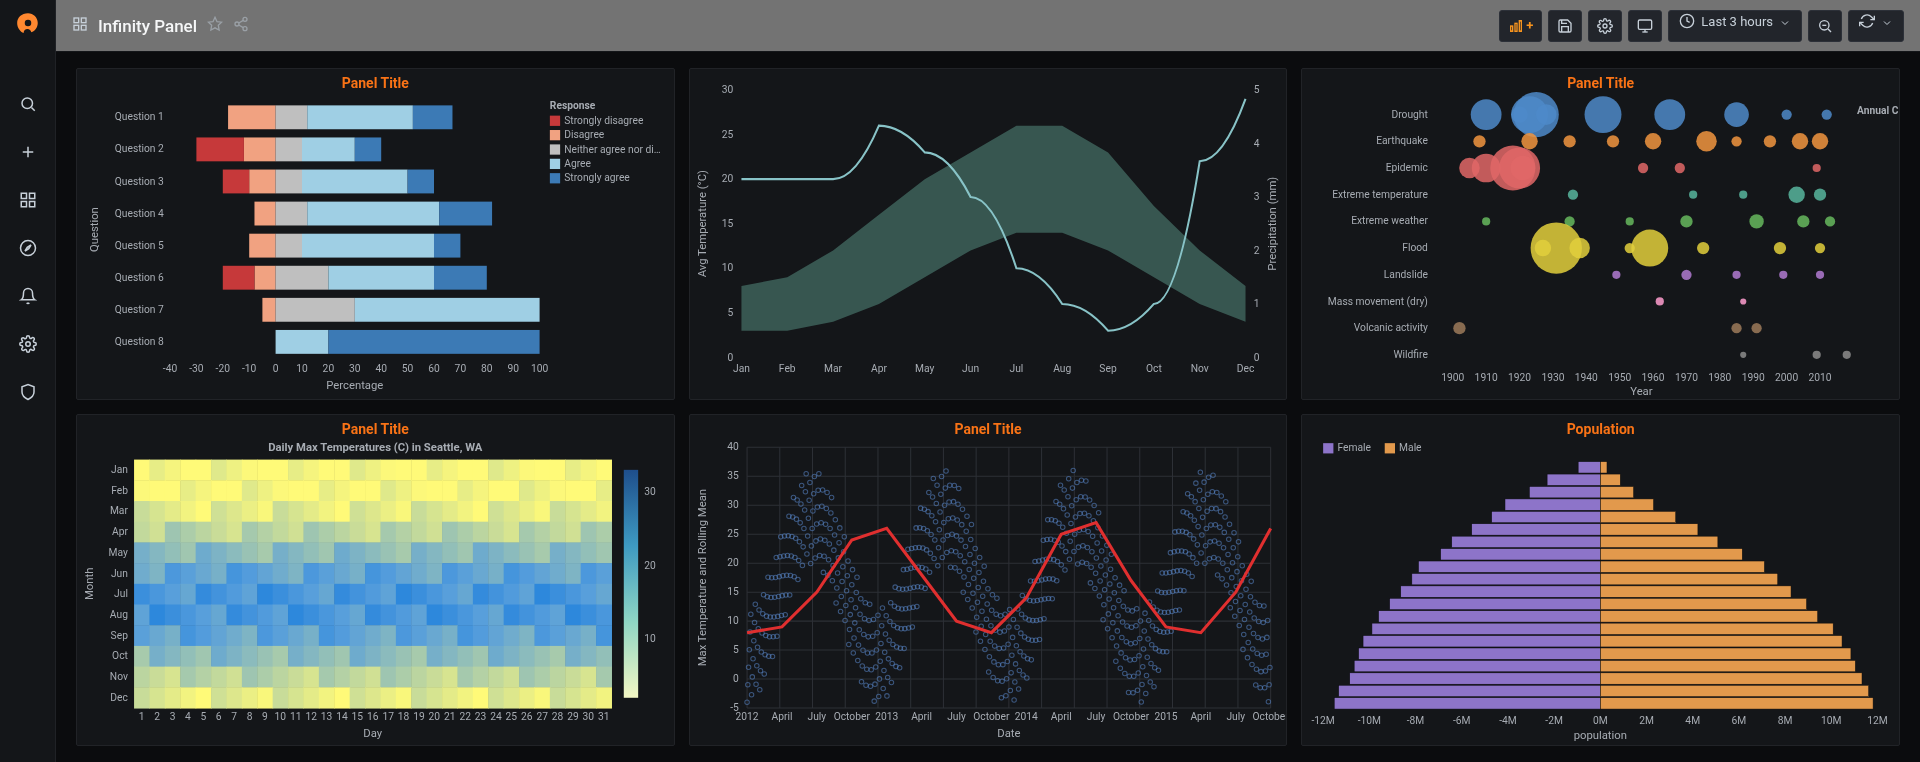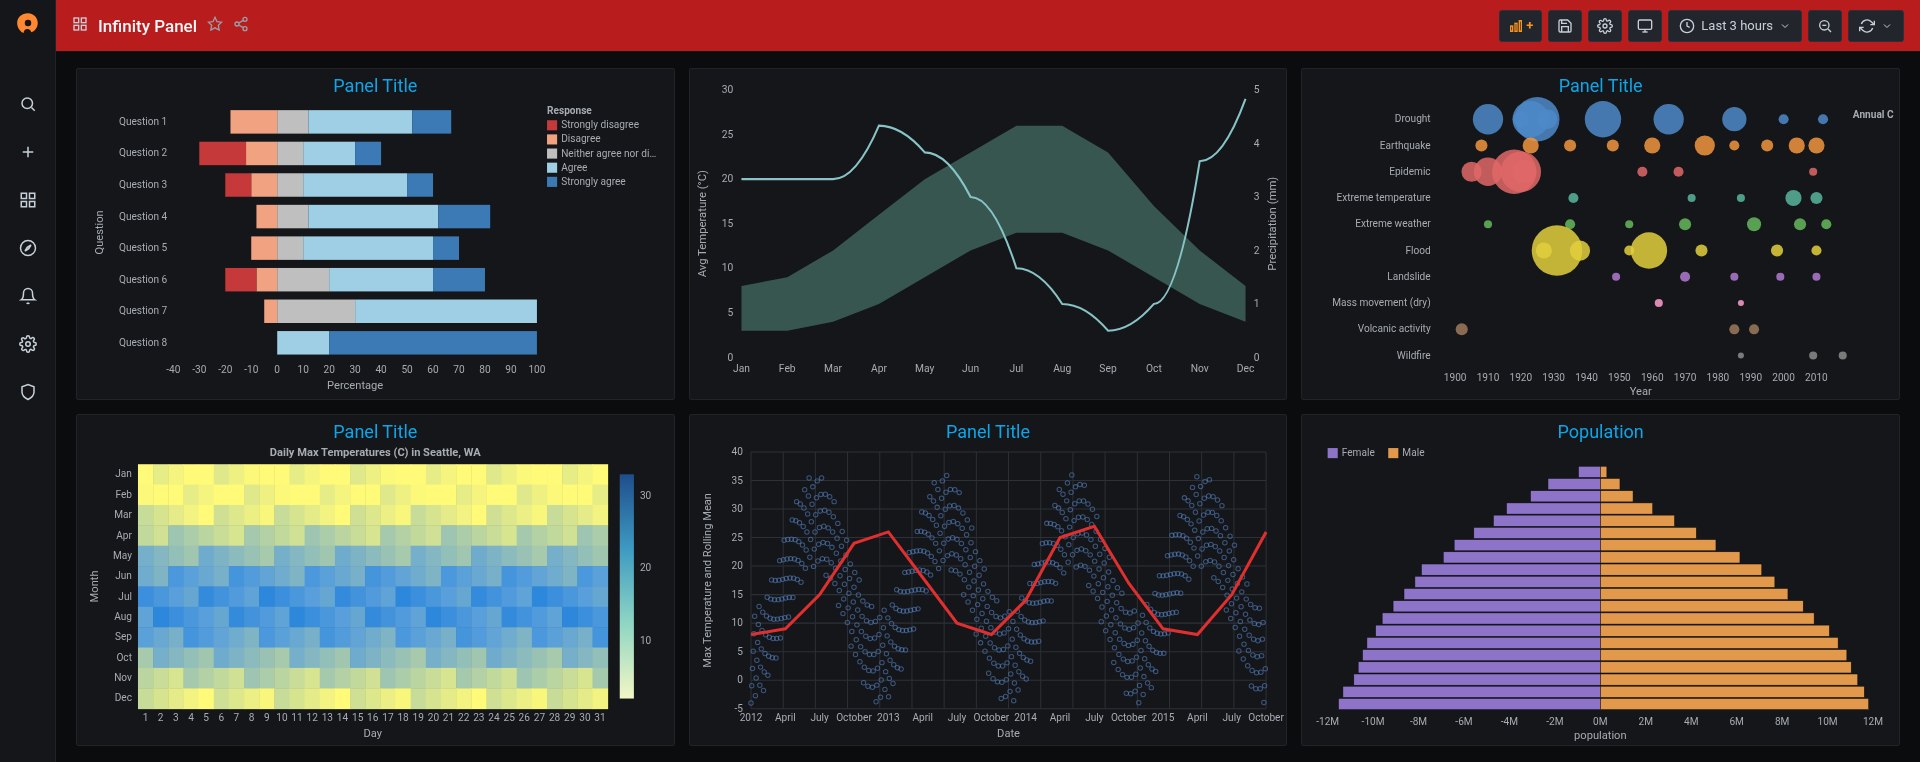--- a/index.html
+++ b/index.html
@@ -24,60 +24,60 @@
   .sidebar .logo { width:32px; height:32px; margin-bottom:40px; display:flex;align-items:center;justify-content:center;color:#ff8830; }
   .sidebar .nav-icon {
     width:40px; height:40px; margin:4px 0;
     display:flex; align-items:center; justify-content:center;
     color:#c7d0d9; border-radius:3px; cursor:pointer;
   }
   .topbar {
     position:absolute; left:56px; right:0; top:0; height:52px;
     display:flex; align-items:center;
     padding:0 16px;
-    background:#b91c1c;
+    background:#737373;
     border-bottom:1px solid #141619;
   }
   .breadcrumb { display:flex; align-items:center; gap:10px; }
   .breadcrumb .dash-icon { color:#ccc; }
   .breadcrumb .title { font-size:17px; color:#f6f7f8; font-weight:500; }
   .breadcrumb .fav, .breadcrumb .share { color:#9aa0a6; cursor:pointer; }
   .toolbar { margin-left:auto; display:flex; gap:6px; align-items:center; }
   .tb-btn {
     height:32px; min-width:32px; padding:0 8px;
     background:#22252b; border:1px solid #2c3038;
     border-radius:3px;
     display:flex; align-items:center; justify-content:center;
     color:#c7d0d9; cursor:pointer;
     font-size:13px;
   }
   .tb-btn.accent { color:#f7941e; }
-  .tb-btn.wide { padding:12px 10px; gap:6px; }
+  .tb-btn.wide { padding:12px 10px; gap:6px;align-items:flex-end; }
 
   .board {
     position:absolute; left:56px; right:0; top:52px; bottom:0;
     padding:16px 20px;
     display:grid;
     grid-template-columns: repeat(3, 1fr);
     grid-template-rows: 1fr 1fr;
     gap:14px;
   }
   .panel {
     background:#141619;
     border:1px solid #212327;
     border-radius:2px;
     display:flex; flex-direction:column;
     overflow:hidden;
     position:relative;
   }
   .panel-title {
     text-align:center;
-    color:#0ea5e9;
-    font-size:18px;
-    font-weight:400;
+    color:#f97316;
+    font-size:14px;
+    font-weight:700;
     padding:6px 0 0;
   }
   .panel svg.chart { flex:1; width:100%; height:100%; }
 
   
   .axis-text { fill:#a7acb3; font-size:10px; }
   .axis-title { fill:#a7acb3; font-size:11px; }
 </style>
 </head>
 <body>

